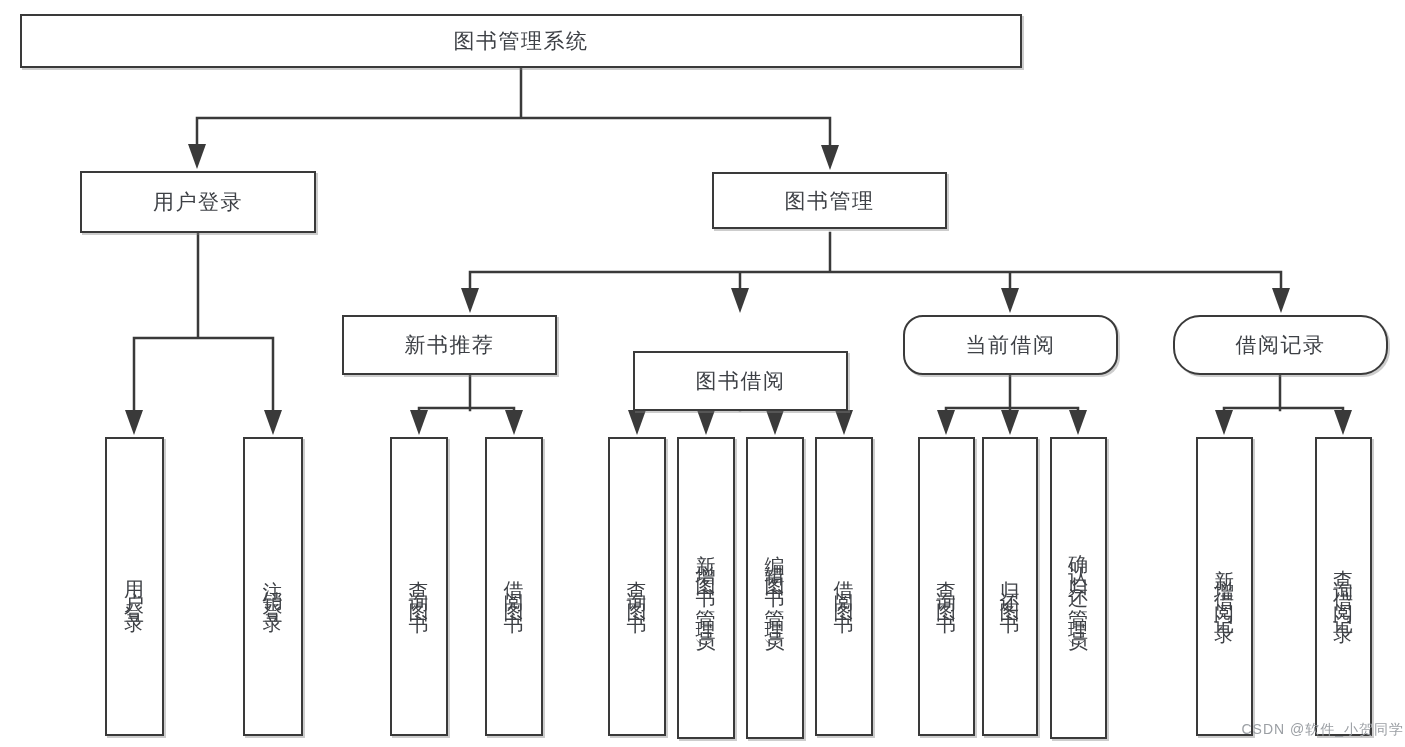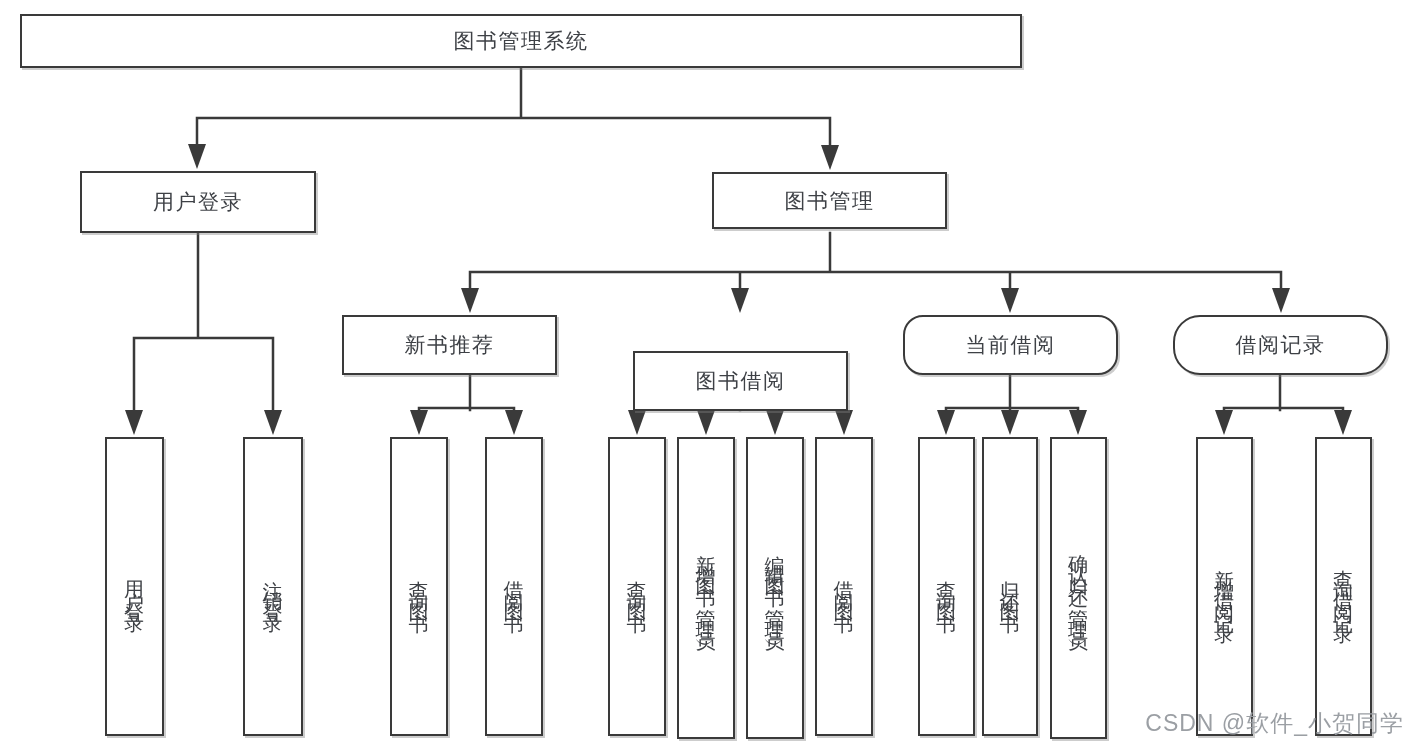--- a/index.html
+++ b/index.html
@@ -14,21 +14,21 @@
     display:flex;align-items:center;justify-content:center;
     box-shadow:2px 2px 0 rgba(130,130,130,0.40);
   }
   .h{font-size:21px;letter-spacing:1.5px;white-space:nowrap;}
   .v{
     writing-mode:vertical-rl;text-orientation:mixed;
     font-size:20px;letter-spacing:11px;line-height:1;
   }
   .watermark{
     position:absolute;right:10px;bottom:8px;
-    font-size:23px;color:#9b9fa4;letter-spacing:1px;white-space:nowrap;
+    font-size:14px;color:#9b9fa4;letter-spacing:1px;white-space:nowrap;
   }
 </style>
 </head>
 <body>
 
 <div class="stage">
 
   <svg class="connectors" viewBox="0 0 1405 747" xmlns="http://www.w3.org/2000/svg" aria-hidden="true">
     <path d="M521 68 V118 M197 118 H830 M197 118 V146 M830 118 V147
              M198 233 V338 M134 338 H273 M134 338 V412 M273 338 V412

